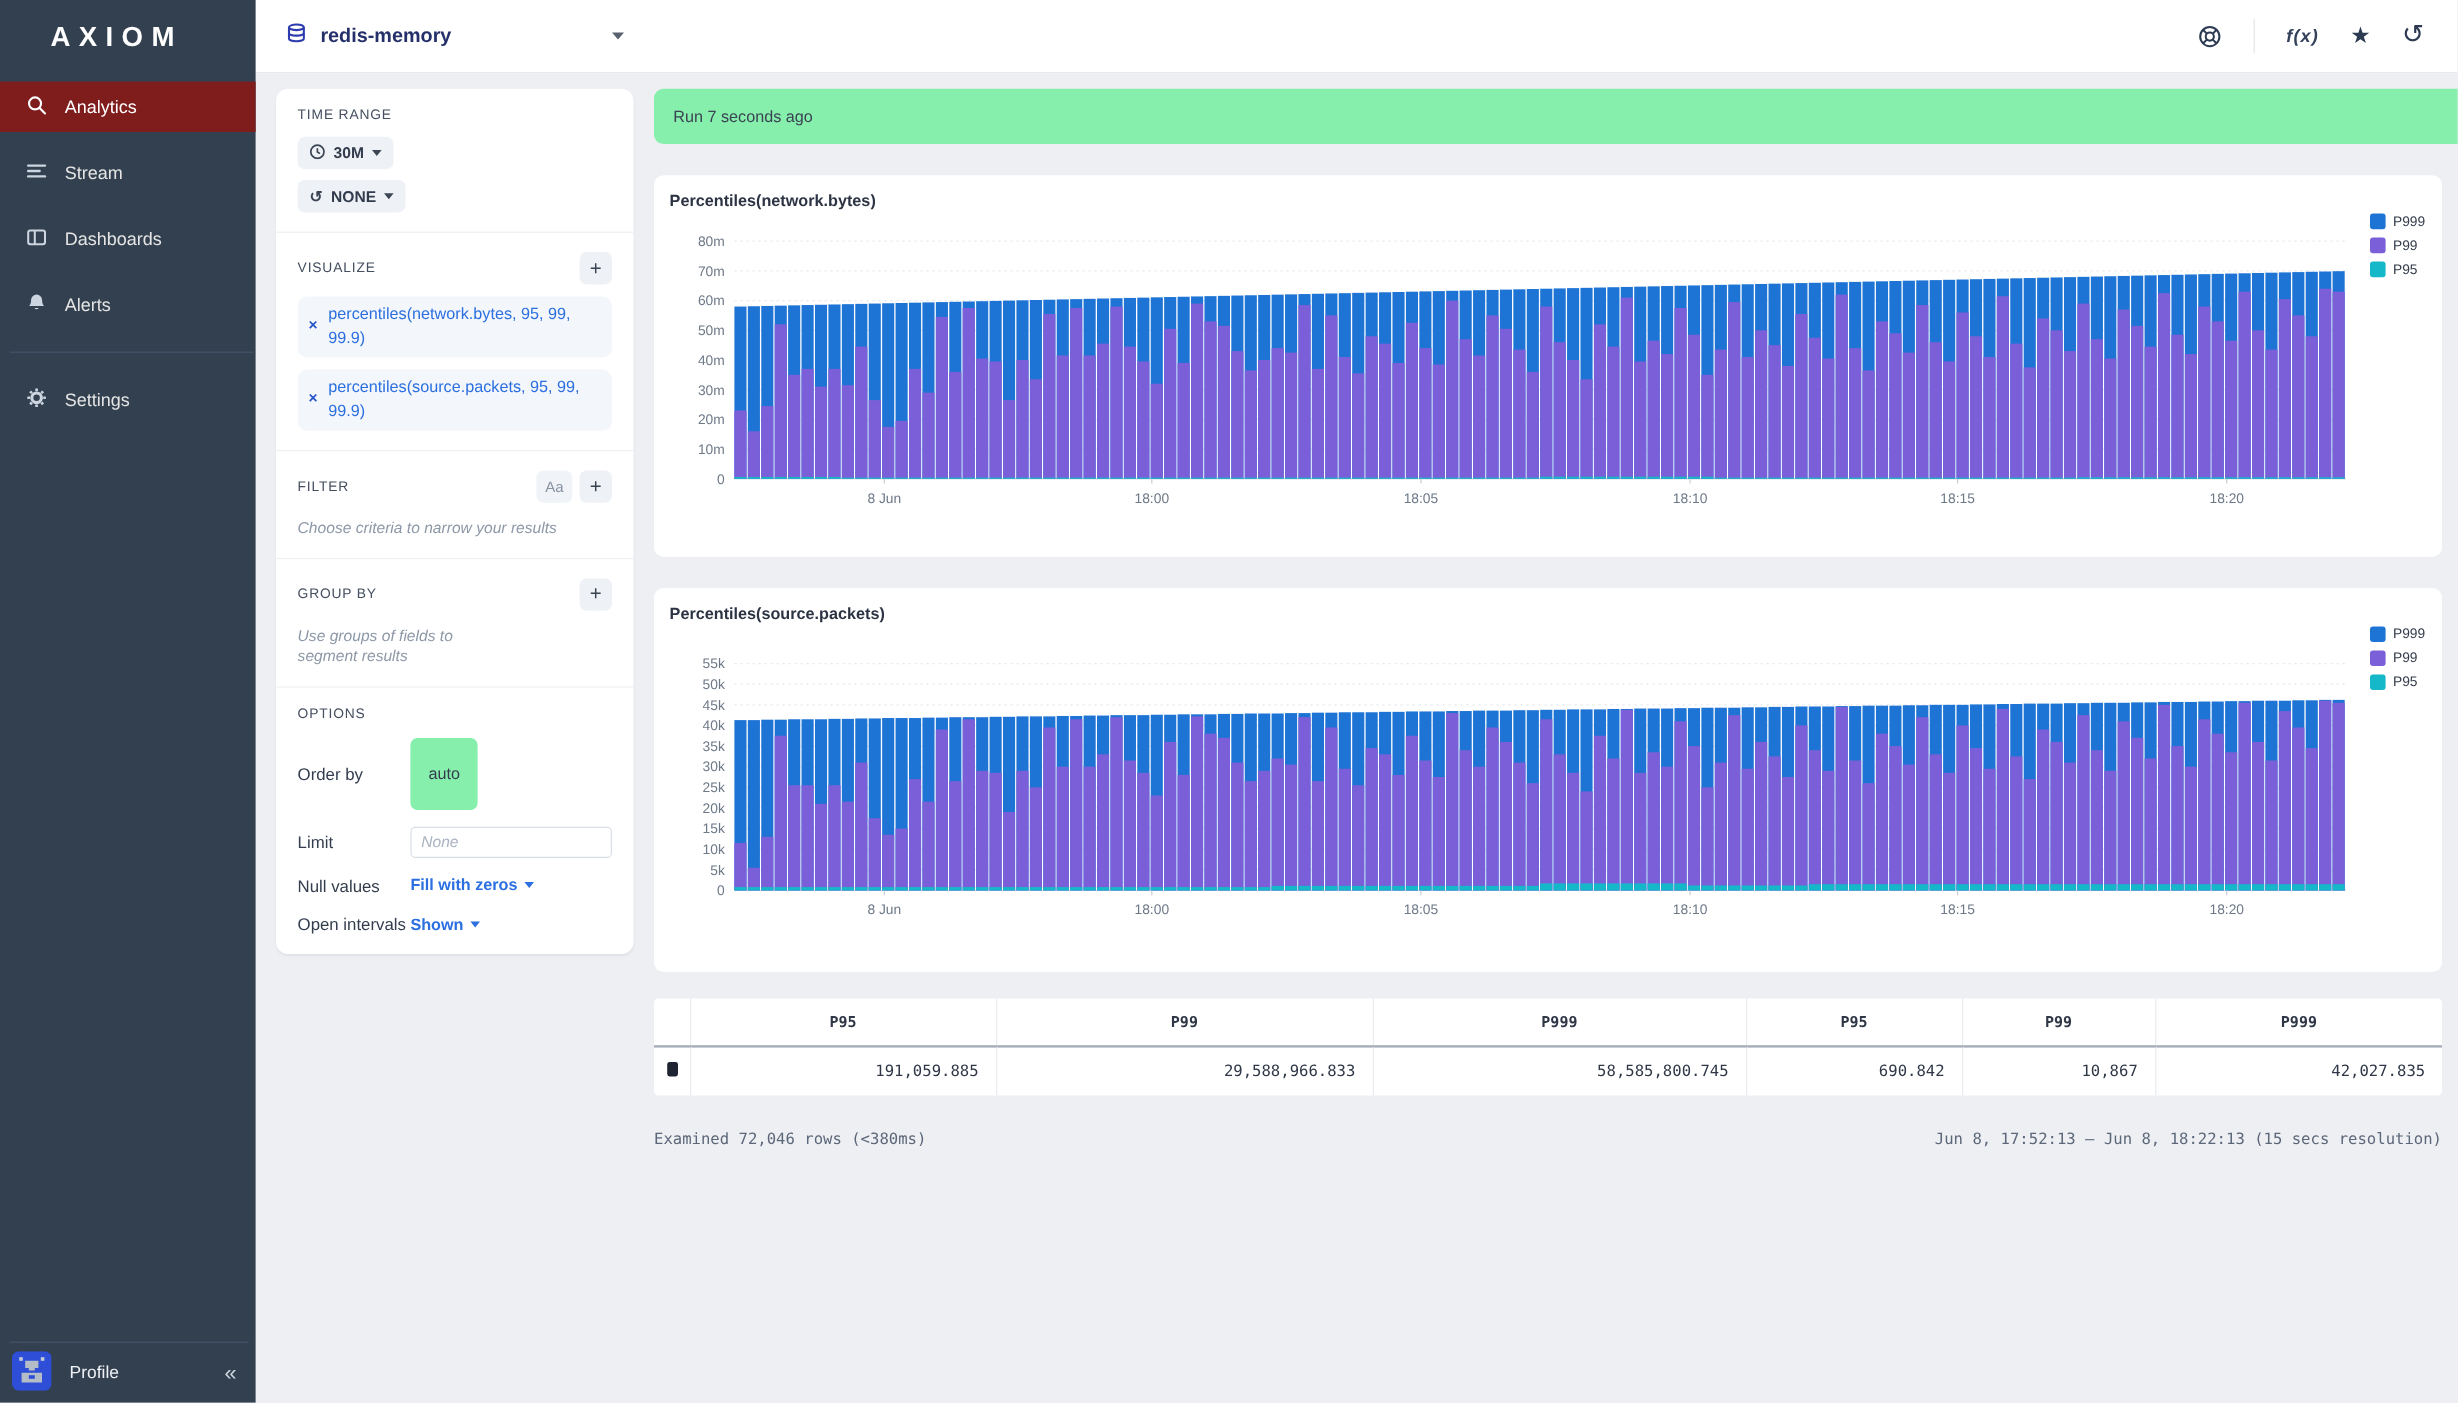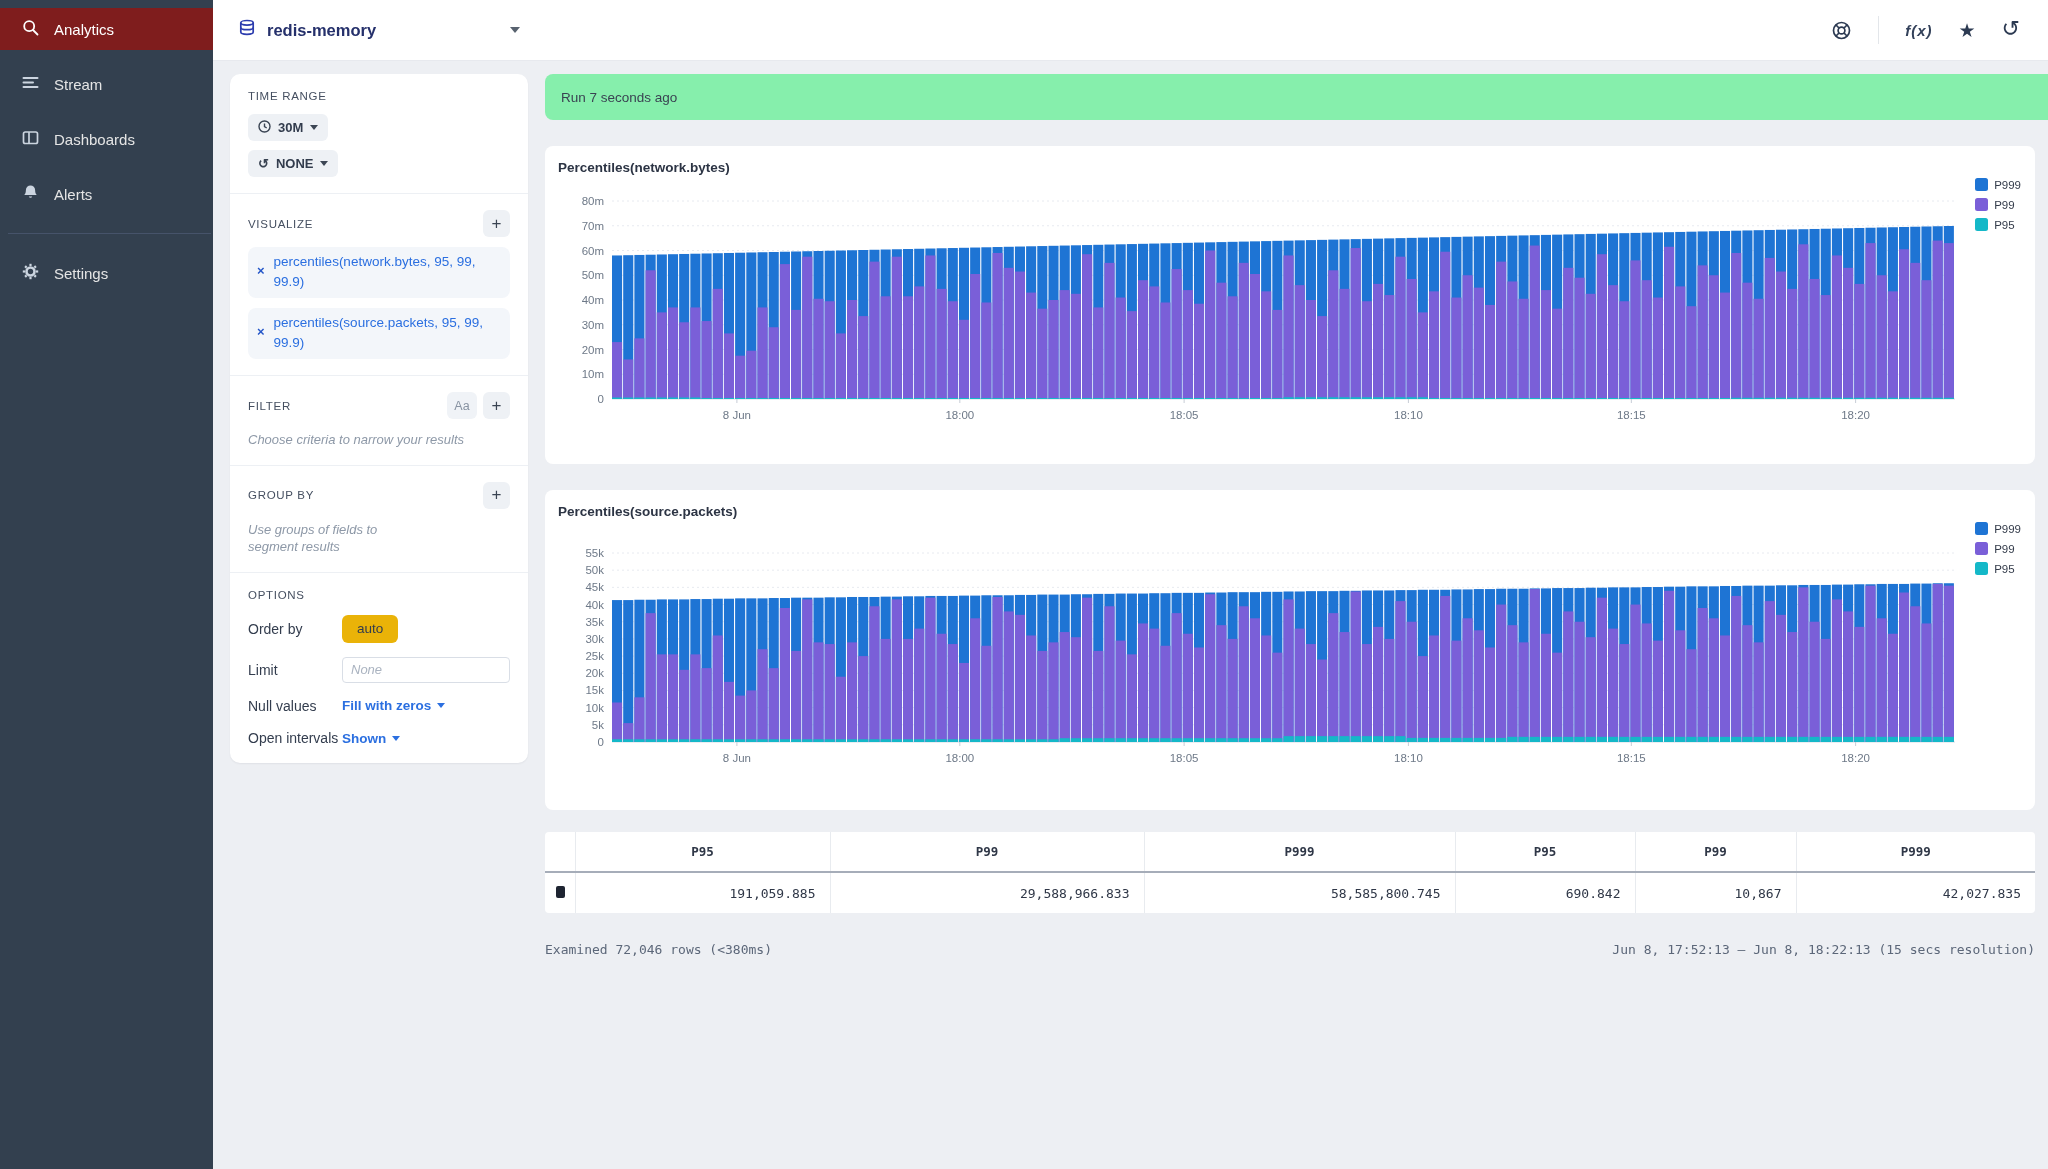--- a/index.html
+++ b/index.html
@@ -54,21 +54,21 @@
           justify-content:center;font-size:12.5px;color:#8893a2;cursor:pointer;margin-right:6px;}
   .chip{display:inline-flex;align-items:center;gap:7px;background:#eef1f5;border-radius:6px;
         padding:0 10px;height:27px;font-size:13px;font-weight:600;color:#323c4d;cursor:pointer;}
   .chip-col{display:flex;flex-direction:column;align-items:flex-start;gap:9px;margin-top:12px;}
   .qchip{background:#f3f6fa;border-radius:8px;padding:5px 10px 7px 9px;margin-top:10px;display:flex;
          align-items:center;gap:9px;font-size:13.5px;color:#2b6fe0;line-height:1.45;cursor:pointer;}
   .qchip .x{color:#2456c8;font-weight:700;font-size:13px;}
   .hint{font-style:italic;font-size:13px;color:#8d98a7;margin-top:12px;line-height:1.35;}
   .opt-row{display:flex;align-items:center;margin-top:14px;}
   .opt-label{width:94px;font-size:14px;color:#333d4e;line-height:1.3;flex:0 0 auto;}
-  .opt-chip{background:#eab308;border-radius:6px;padding:0 15px;height:28px;display:inline-flex;
+  .opt-chip{background:#86efac;border-radius:6px;padding:16px 15px;height:28px;display:inline-flex;
             align-items:center;font-size:13.5px;color:#323c4d;cursor:pointer;}
   .opt-input{width:150px;height:24px;border:1px solid #d9dee6;border-radius:4px;padding:0 8px;
              font-size:13px;font-family:"Liberation Sans",sans-serif;color:#333d4e;outline:none;}
   .opt-input::placeholder{font-style:italic;color:#aab3c0;}
   .blue-link{color:#2b6fe0;font-size:13.5px;font-weight:600;cursor:pointer;display:inline-flex;align-items:center;}
   .actions{display:flex;align-items:center;justify-content:space-between;padding:14px 18px;}
   .clear-link{color:#2b6fe0;font-size:13px;font-weight:700;letter-spacing:.5px;cursor:pointer;}
   .run-btn{background:#1b66d6;color:#fff;border:none;border-radius:6px;height:34px;padding:0 19px;
            font-size:13px;font-weight:700;letter-spacing:.4px;cursor:pointer;font-family:"Liberation Sans",sans-serif;}
 
@@ -104,20 +104,21 @@
   .table-card td:first-child{border-left:none;text-align:center;padding-right:0;}
   .series-toggle{width:9px;height:12px;border-radius:2px;background:#1e2431;display:inline-block;cursor:pointer;}
 
   .results-footer{position:absolute;left:545px;top:942px;width:1490px;display:flex;
                   justify-content:space-between;font-size:13px;color:#5c6779;}
 </style>
 </head>
 <body>
 
 <div class="sidebar">
+  <div class="logo">AXIOM</div>
   <div class="nav">
     <div class="nav-item active">
       <span>
         <svg width="17" height="17" viewBox="0 0 17 17" fill="none" stroke="#ffffff" stroke-width="1.8" stroke-linecap="round">
             <circle cx="7.2" cy="7.2" r="5"></circle>
             <line x1="11" y1="11" x2="15.5" y2="15.5"></line>
           </svg>
       </span>
       <span>Analytics</span>
     </div>
@@ -160,20 +161,37 @@
               <line x1="0.8" y1="8.5" x2="3" y2="8.5"></line>
               <line x1="14" y1="8.5" x2="16.2" y2="8.5"></line>
               <line x1="3.1" y1="3.1" x2="4.6" y2="4.6"></line>
               <line x1="12.4" y1="12.4" x2="13.9" y2="13.9"></line>
               <line x1="3.1" y1="13.9" x2="4.6" y2="12.4"></line>
               <line x1="12.4" y1="4.6" x2="13.9" y2="3.1"></line>
             </g>
           </svg>
       </span>
       <span>Settings</span>
+    </div>
+  </div>
+  <div class="profile">
+    <div class="profile-divider"></div>
+    <div class="profile-row">
+      <span>
+        <svg width="33" height="33" viewBox="0 0 33 33">
+            <rect width="33" height="33" rx="6" fill="#2e4ed8"></rect>
+            <rect x="6" y="5" width="3" height="3" fill="#c3cad4"></rect>
+            <rect x="24" y="5" width="3" height="3" fill="#c3cad4"></rect>
+            <path d="M11 8h11v6h-3v2h-5v-2h-3z" fill="#b4bcc8"></path>
+            <path d="M8 18h17v8H8z" fill="#b4bcc8"></path>
+            <rect x="14" y="20" width="5" height="3" fill="#2e4ed8"></rect>
+          </svg>
+      </span>
+      <span>Profile</span>
+      <span class="collapse">«</span>
     </div>
   </div>
 </div>
 
 <div class="topbar">
   <div class="dataset">
     <span>
       <svg width="18" height="18" viewBox="0 0 18 18" fill="none" stroke="#2c3cae" stroke-width="1.7">
           <ellipse cx="9" cy="3.8" rx="6.2" ry="2.3"></ellipse>
           <path d="M2.8 3.8v4.6c0 1.3 2.8 2.3 6.2 2.3s6.2-1 6.2-2.3V3.8"></path>

